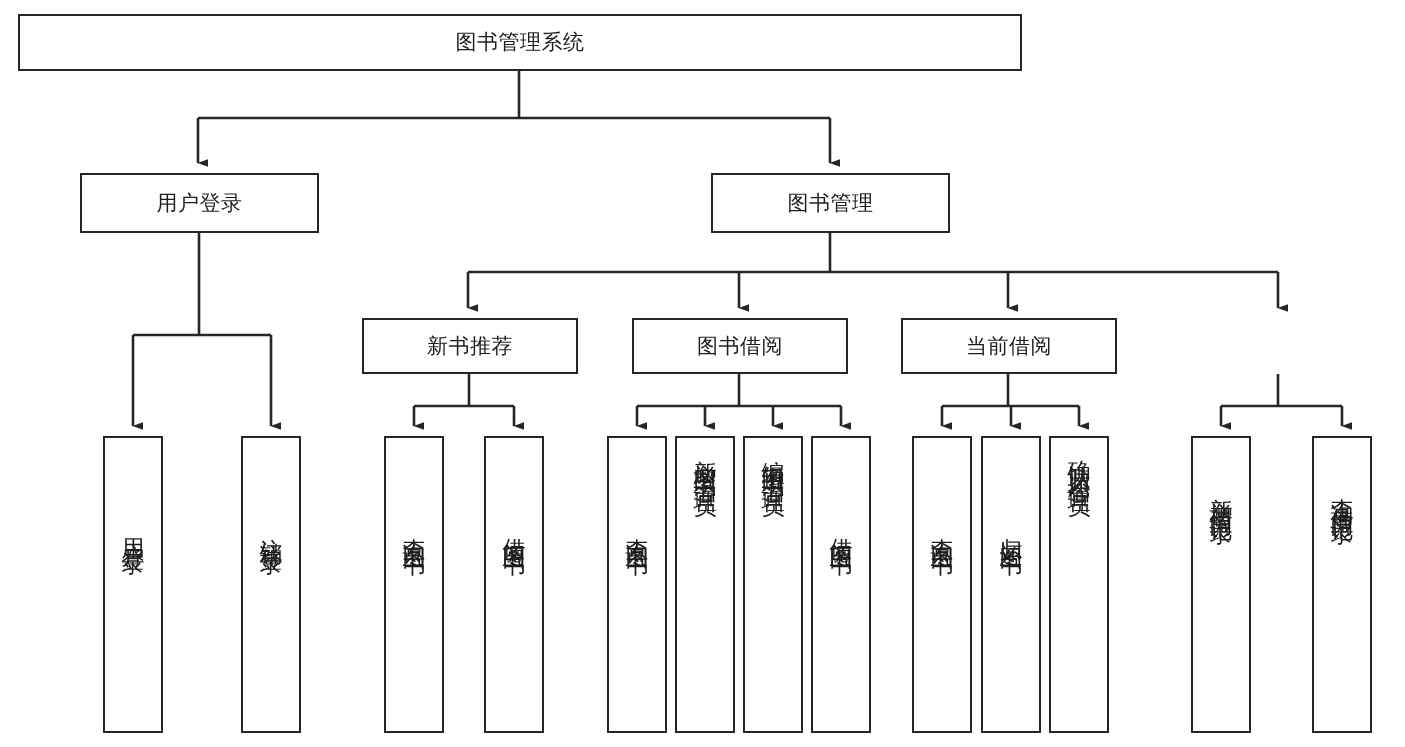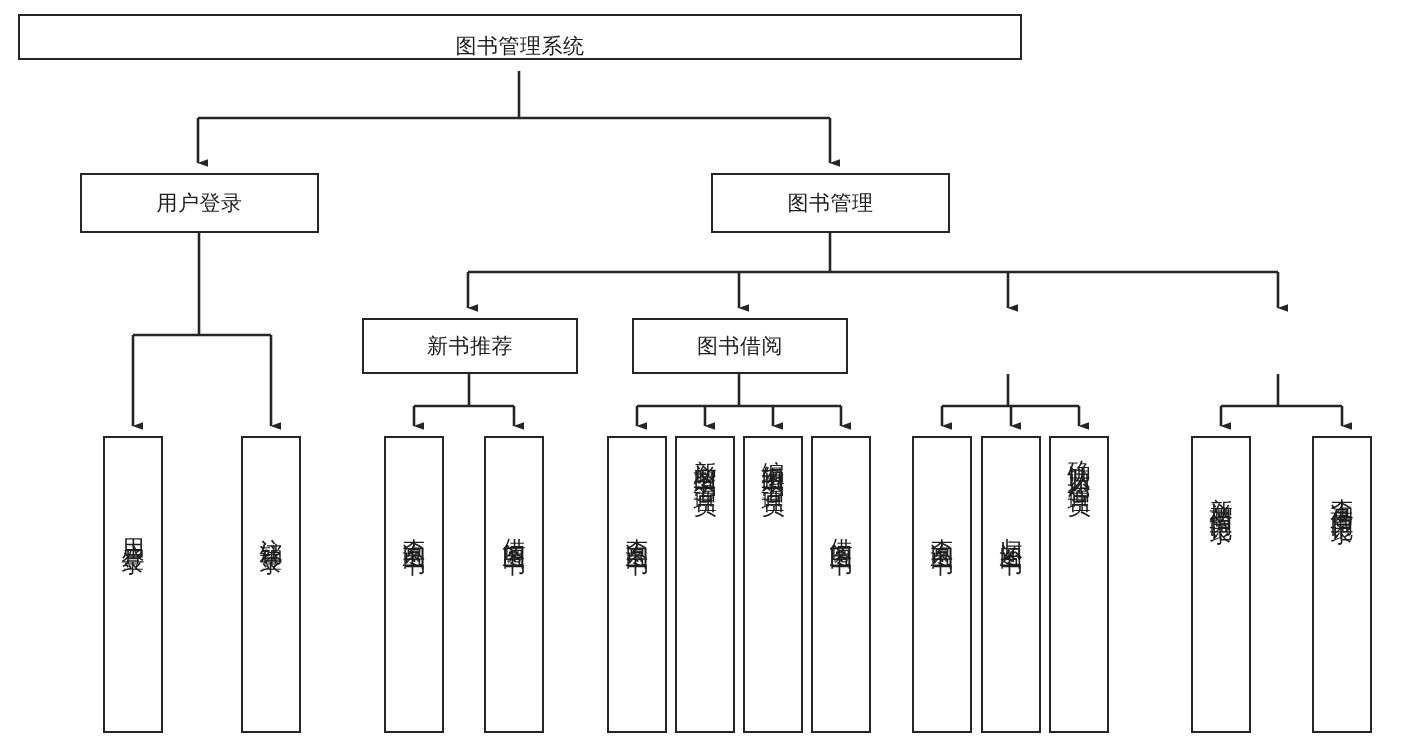--- a/index.html
+++ b/index.html
@@ -120,40 +120,43 @@
       <path d="M1079,406 L1079,426" marker-end="url(#arrow)"></path>
 
       <path d="M1278,374 L1278,406"></path>
       <path d="M1221,406 L1342,406"></path>
       <path d="M1221,406 L1221,426" marker-end="url(#arrow)"></path>
       <path d="M1342,406 L1342,426" marker-end="url(#arrow)"></path>
 
     </g>
   </svg>
 
-  <div class="node root horiz" style="left:18px; top:14px; width:1004px; height:46px;align-items:flex-end;">
+  <div class="node root horiz" style="left:18px; top:14px; width:1004px; height:57px;">
     <span class="label">图书管理系统</span>
   </div>
 
   <div class="node horiz" style="left:80px; top:173px; width:239px; height:60px;">
     <span class="label">用户登录</span>
   </div>
 
   <div class="node horiz" style="left:711px; top:173px; width:239px; height:60px;">
     <span class="label">图书管理</span>
   </div>
 
   <div class="node horiz" style="left:362px; top:318px; width:216px; height:56px;">
     <span class="label">新书推荐</span>
   </div>
 
   <div class="node horiz" style="left:632px; top:318px; width:216px; height:56px;">
     <span class="label">图书借阅</span>
   </div>
 
+  <div class="node horiz" style="left:901px; top:318px; width:216px; height:56px;">
+    <span class="label">当前借阅</span>
+  </div>
 
 
   <div class="node vert" style="left:103px; top:436px; width:60px; height:297px; padding-top:82px;">
     <span class="label">用户登录</span>
   </div>
 
   <div class="node vert" style="left:241px; top:436px; width:60px; height:297px; padding-top:82px;">
     <span class="label">注销登录</span>
   </div>
 

